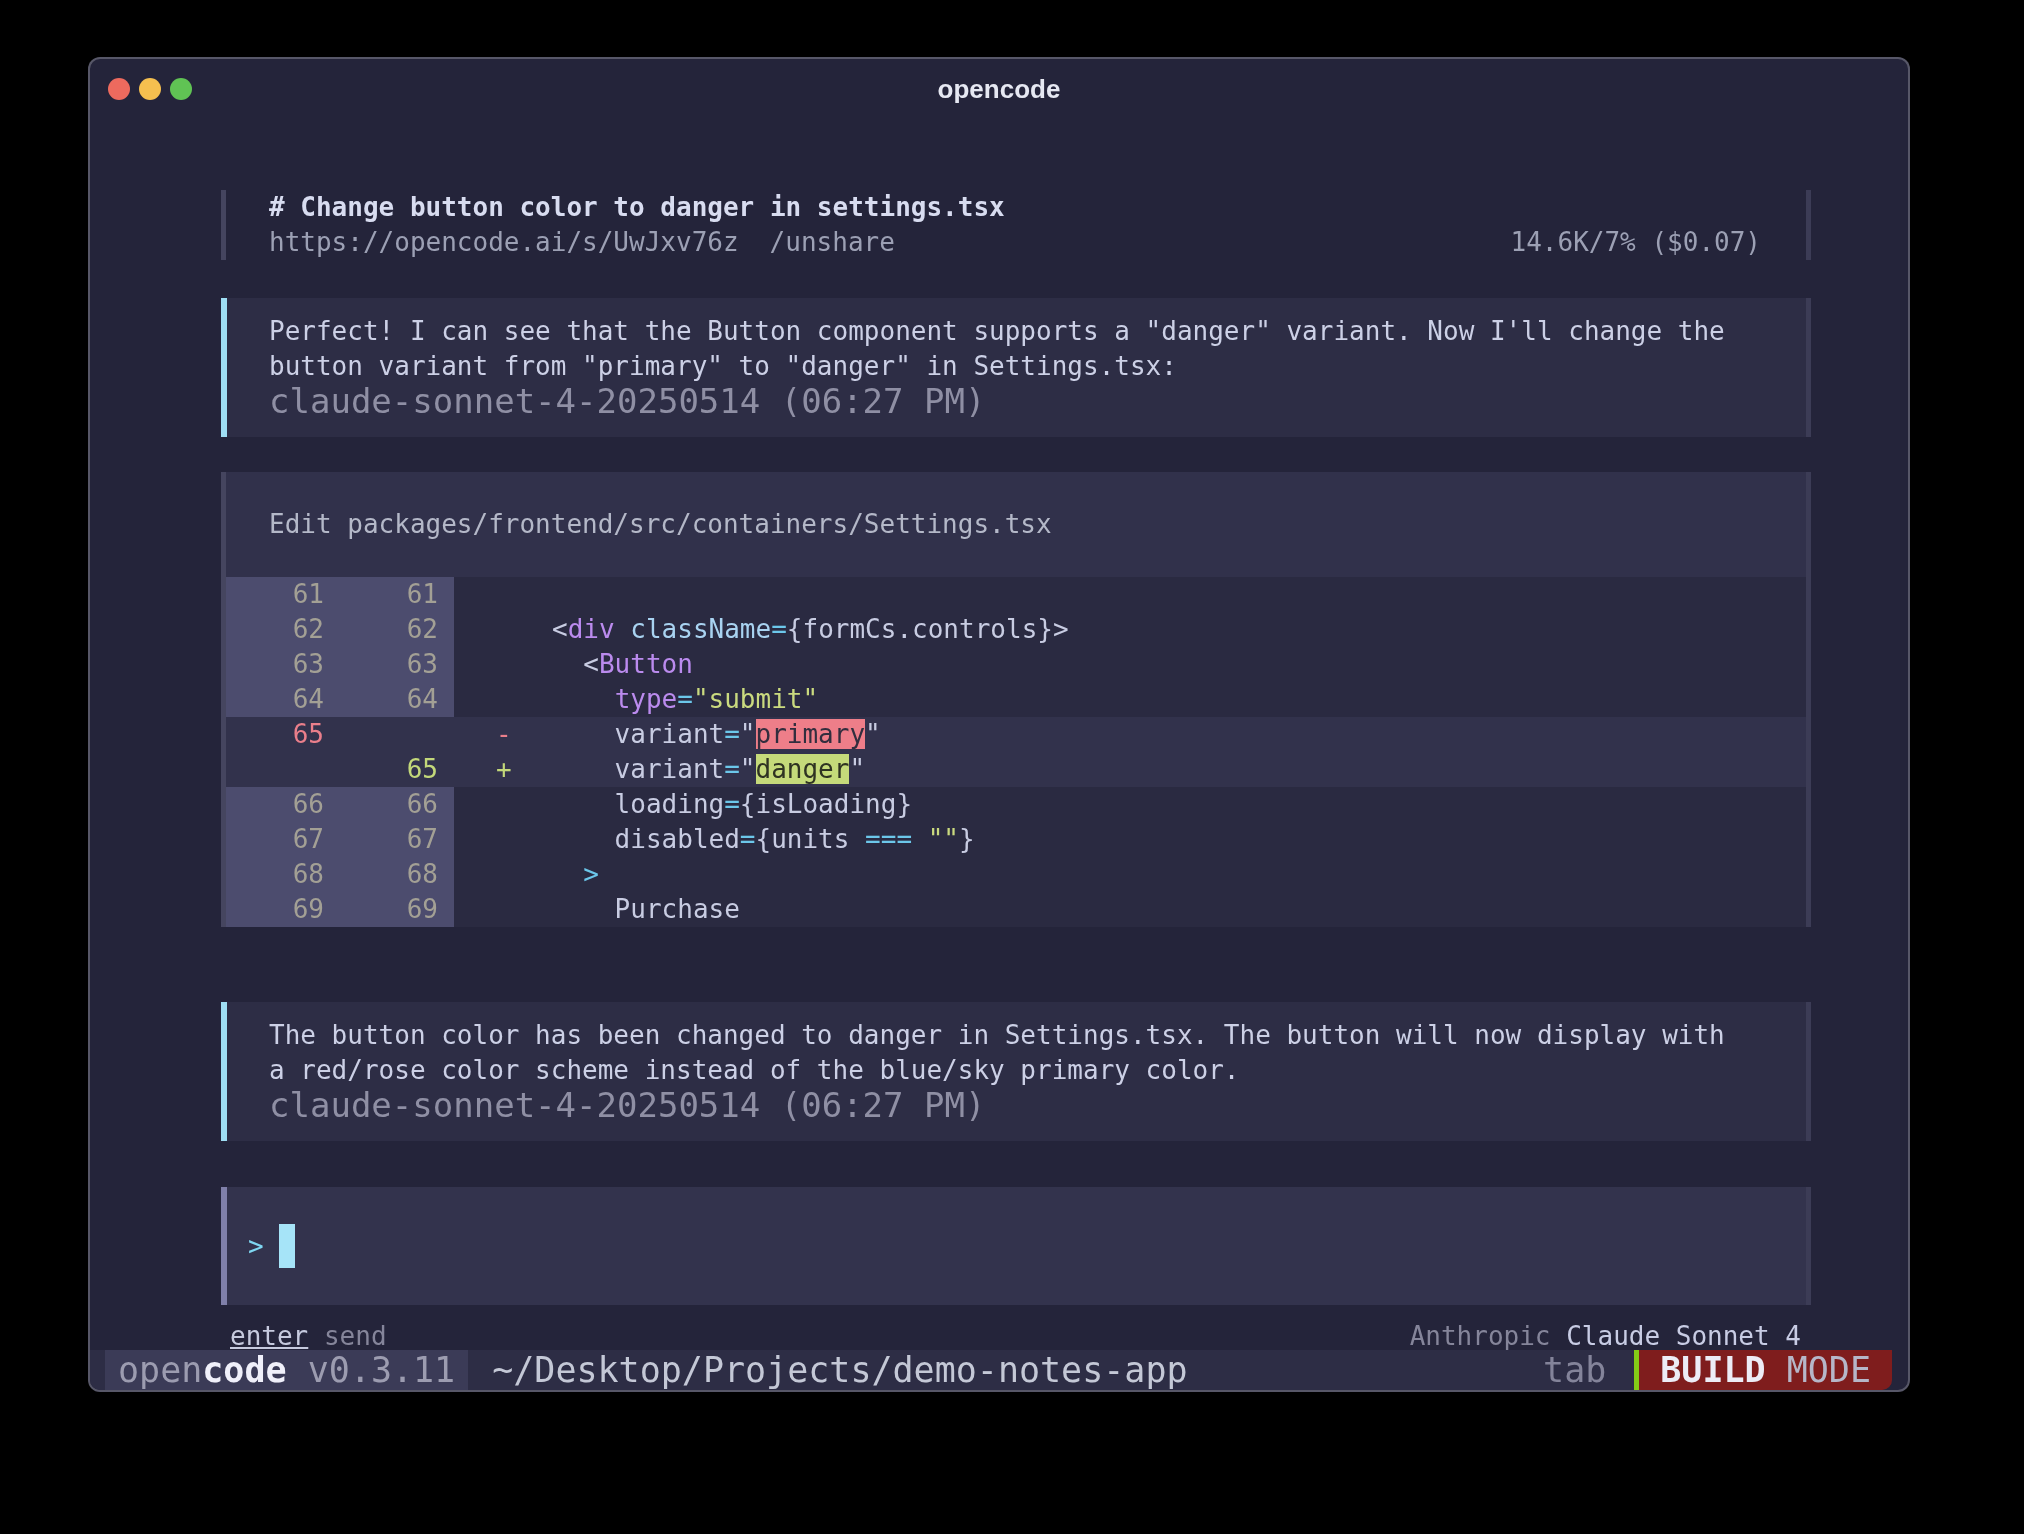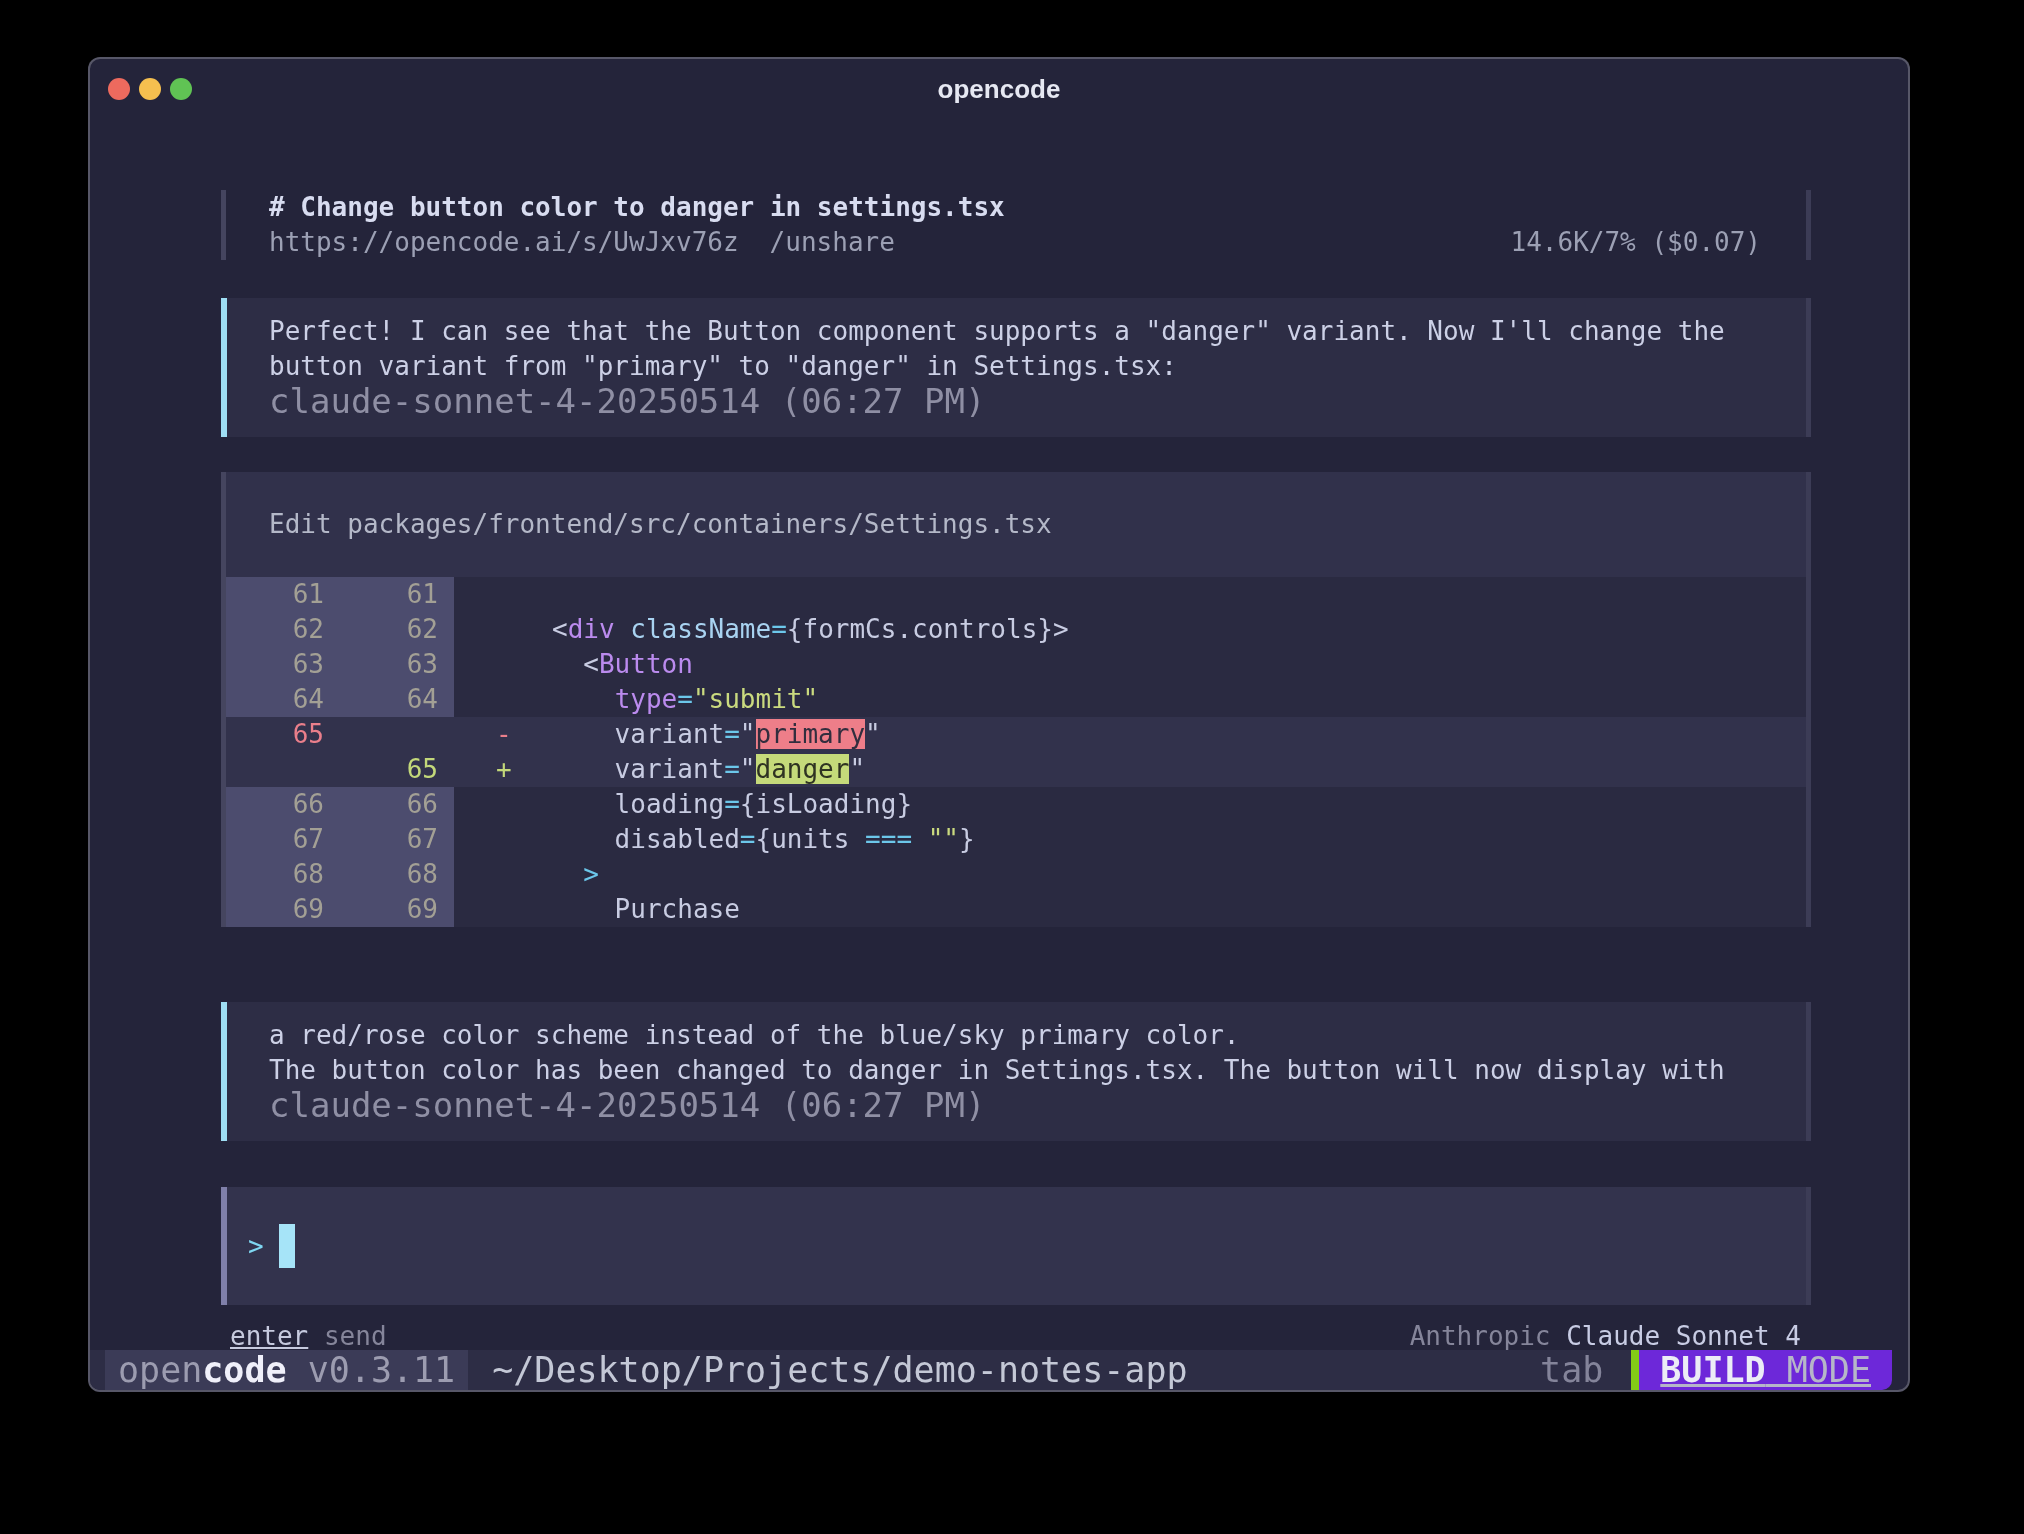--- a/index.html
+++ b/index.html
@@ -82,22 +82,22 @@
 
   
   .statusbar { position:absolute; left:0; right:16px; bottom:0; height:40px; background:#2d2d45;
                border-radius:0 0 10px 10px; display:flex; align-items:stretch;
                font-size:35px; line-height:40px; }
   .sb-app { flex:none; margin-left:15px; background:#3b3b57; padding:0 13px; color:#9c9cb0; }
   .sb-app b { color:#f0f0fa; }
   .sb-cwd { margin-left:24px; color:#c4c8d6; white-space:pre; }
   .sb-right { margin-left:auto; display:flex; align-items:stretch; }
   .sb-tab { color:#84849a; margin-right:28px; }
-  .sb-mode { background:#6d28d9; padding:0 21px; border-left:8px solid #84cc16;
-             border-radius:0 0 10px 0; color:#b6b6c8; white-space:pre;text-decoration:underline; }
+  .sb-mode { background:#7f1d1d; padding:0 21px; border-left:5px solid #84cc16;
+             border-radius:0 0 10px 0; color:#b6b6c8; white-space:pre; }
   .sb-mode b { color:#ececf6; }
 </style>
 </head>
 <body>
 
 <div class="window">
 
   <div class="titlebar">
     <span class="tl red"></span>
     <span class="tl yellow"></span>
@@ -218,22 +218,22 @@
               <span class="codeln"><span class="sg-plain">    Purchase</span></span>
             </div>
           </div>
       </div>
       <div class="rrail"></div>
     </div>
 
     <div class="block msg msg2">
       <div class="lrail"></div>
       <div class="bcontent">
+        <div class="mline">The button color has been changed to danger in Settings.tsx. The button will now display with</div>
         <div class="mline">a red/rose color scheme instead of the blue/sky primary color.</div>
-        <div class="mline">The button color has been changed to danger in Settings.tsx. The button will now display with</div>
         <div class="mmeta">claude-sonnet-4-20250514 (06:27 PM)</div>
       </div>
       <div class="rrail"></div>
     </div>
 
     <div class="block inputbox">
       <div class="lrail"></div>
       <div class="bcontent">
         <span class="psym">&gt;</span>
         <span class="cursor"></span>

